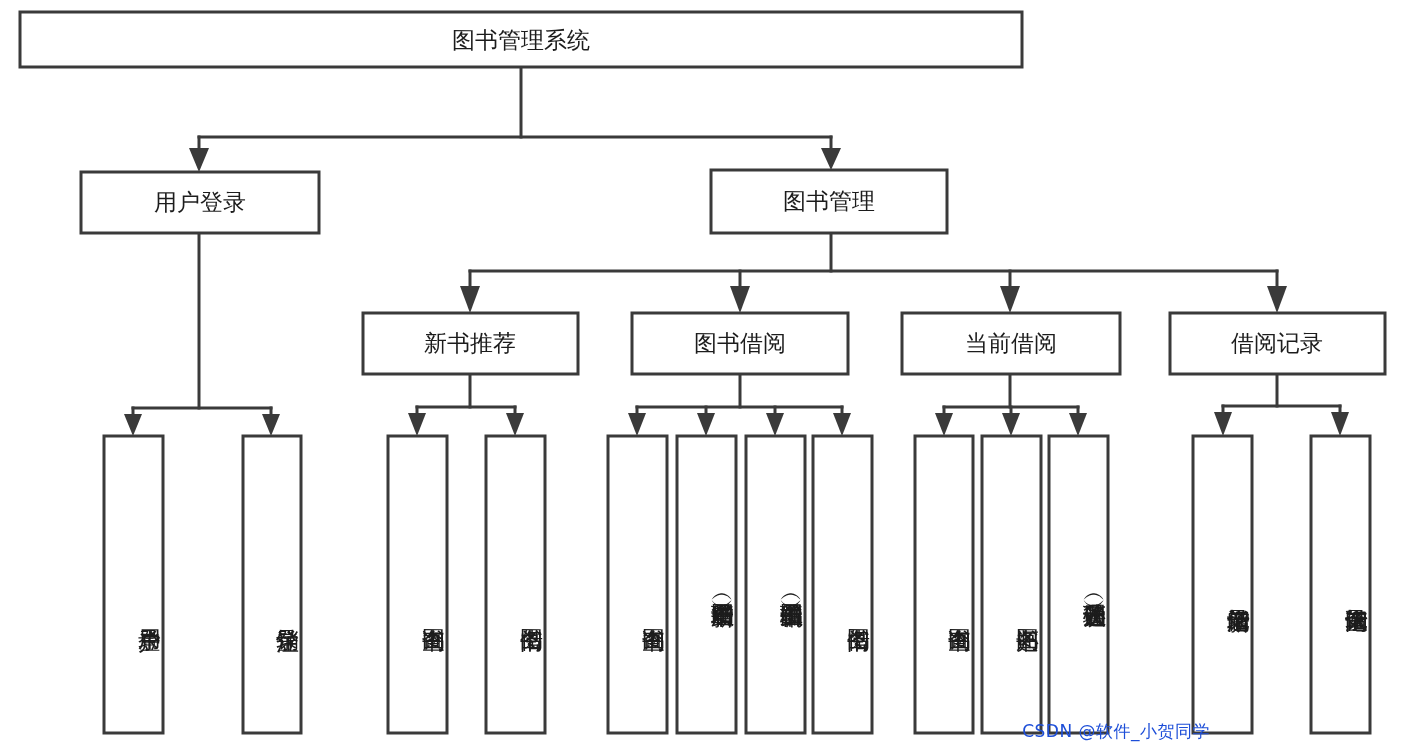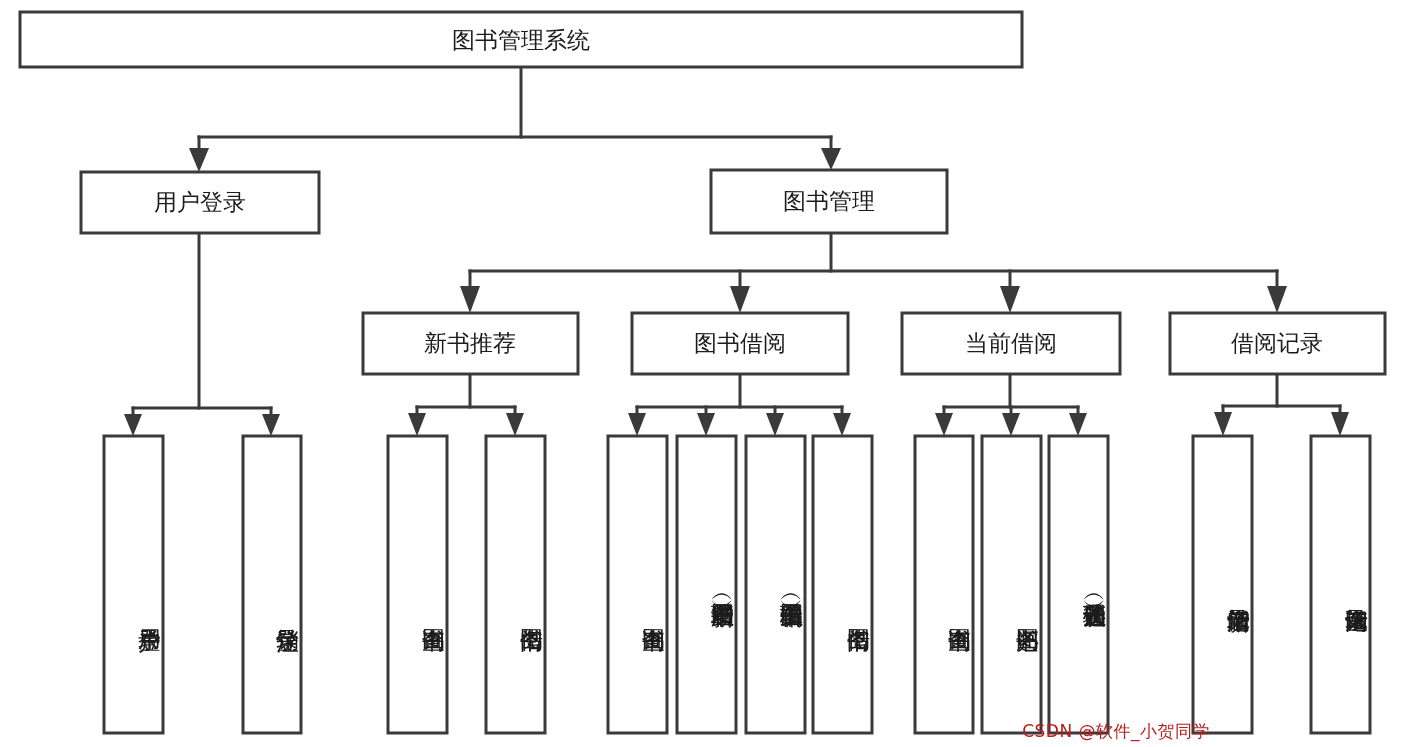--- a/index.html
+++ b/index.html
@@ -63,21 +63,21 @@
     justify-content: center;
     letter-spacing: 0px;
     pointer-events: none;
   }
   #watermark {
     position: absolute;
     right: 8px;
     bottom: 4px;
     font-family: "DejaVu Sans", "Liberation Sans", sans-serif;
     font-size: 17px;
-    color: #b91c1c;
+    color: #1d4ed8;
     letter-spacing: 0.5px;
     white-space: nowrap;
   }
 </style>
 </head>
 <body>
 
 <div id="diagram-root">
 
   <svg class="flow" viewBox="0 0 1405 747" xmlns="http://www.w3.org/2000/svg">

